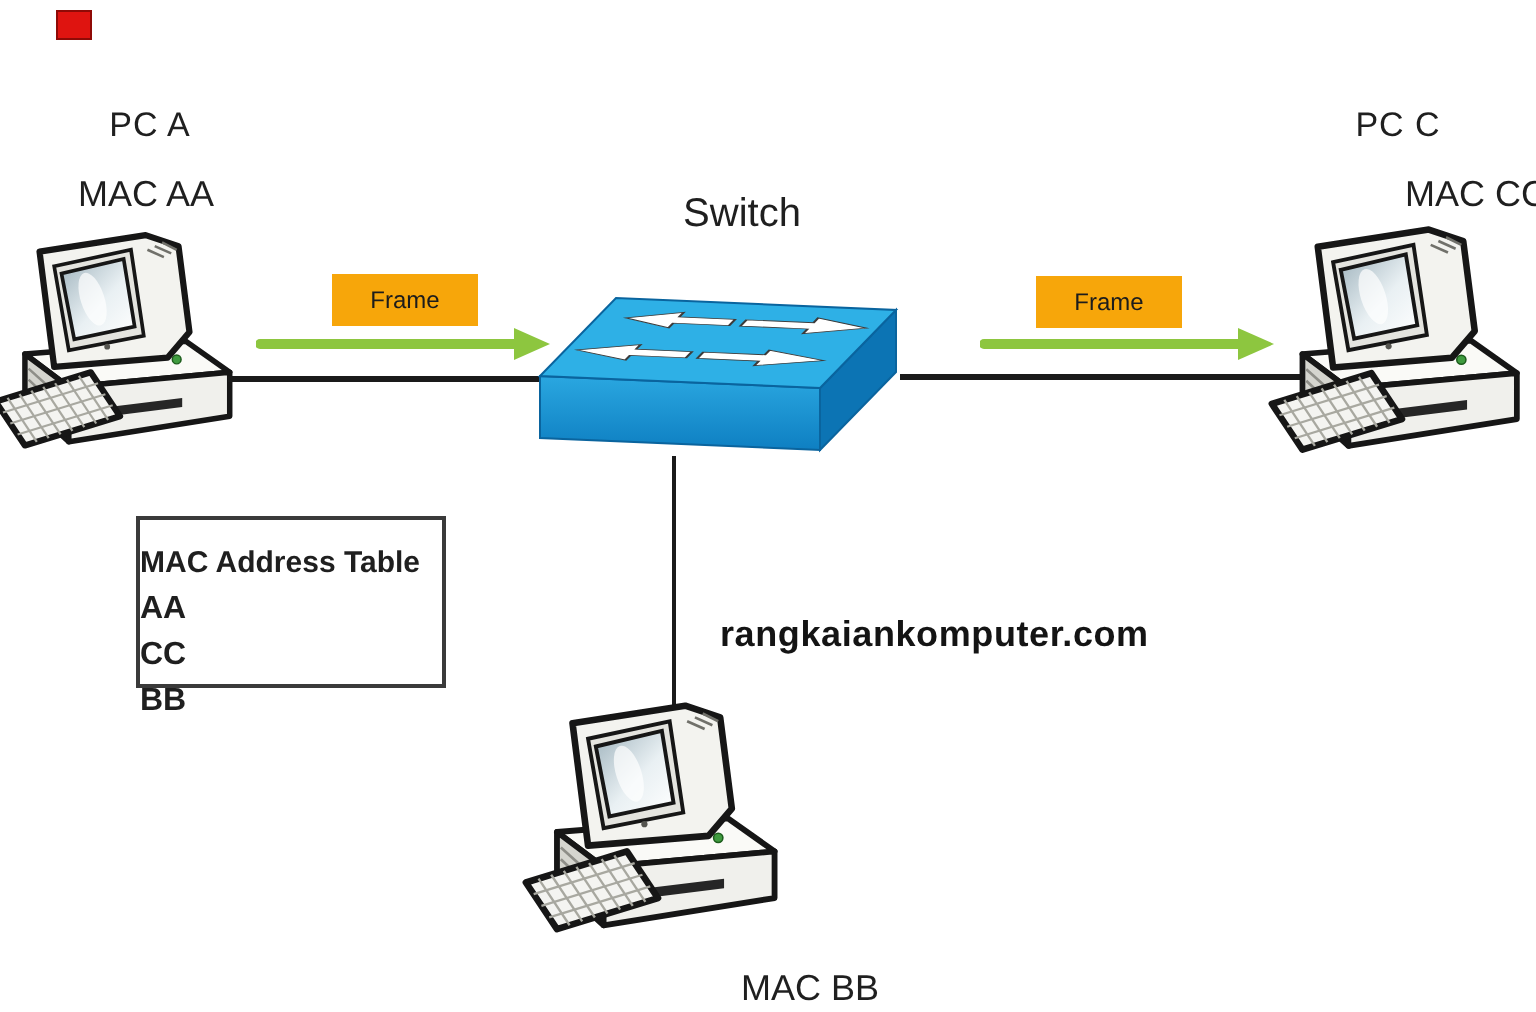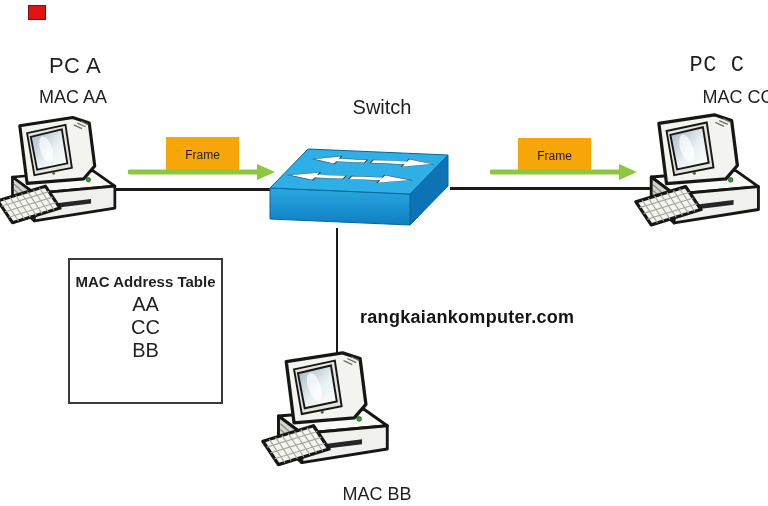--- a/index.html
+++ b/index.html
@@ -1,36 +1,36 @@
 <!DOCTYPE html>
 <html><head>
 <meta charset="utf-8">
 <style>
   html,body{margin:0;padding:0;background:#ffffff;}
   .canvas{
     position:relative;width:768px;height:506px;background:#ffffff;overflow:hidden;
     font-family:"Liberation Sans", sans-serif;color:#1f1f1f;
   }
   .label{position:absolute;text-align:center;color:#1f1f1f;}
-  .node-title{font-size:22px;letter-spacing:.5px;}
+  .node-title{font-size:17px;letter-spacing:.5px;}
   .node-sub{font-size:18px;}
   .switch-title{font-size:20px;}
   .marker{position:absolute;left:28px;top:5px;width:16px;height:13px;
     background:#df1410;border:1px solid #8f0a06;}
-  .frame{position:absolute;width:73px;height:36px;background:#F7A60A;
+  .frame{position:absolute;width:73px;height:26px;background:#F7A60A;
     display:flex;align-items:center;justify-content:center;
     font-size:12px;color:#1c1c1c;}
   .hline{position:absolute;height:3px;background:#1a1a1a;}
   .vline{position:absolute;width:2px;background:#1a1a1a;}
   .arrow-svg{position:absolute;width:148px;height:18px;}
-  .mac-table{position:absolute;left:68px;top:258px;width:155px;height:146px;
+  .mac-table{position:absolute;left:68px;top:258px;width:155px;height:86px;
     border:2px solid #3a3a3a;background:#ffffff;box-sizing:border-box;
-    padding-top:11px;text-align:center;}
+    padding-top:11px;}
   .mac-table .t-title{font-size:15px;font-weight:bold;line-height:22px;}
-  .mac-table .t-entry{font-size:20px;font-weight:normal;line-height:23px;}
+  .mac-table .t-entry{font-size:16px;font-weight:bold;line-height:23px;}
   .watermark{position:absolute;left:360px;top:307px;width:230px;
     font-size:18px;font-weight:bold;color:#141414;letter-spacing:.3px;}
   .pc-icon{position:absolute;}
   .switch-svg{position:absolute;left:264px;top:144px;width:190px;height:88px;}
 </style>
 </head>
 <body>
 
 <div class="canvas">
 
@@ -83,21 +83,21 @@
   </svg>
 
   <div class="marker"></div>
 
   <div class="label node-title" style="left:30px;top:53px;width:90px;">PC A</div>
   <div class="label node-sub" style="left:28px;top:87px;width:90px;">MAC AA</div>
   <svg class="pc-icon" style="left:-4px;top:110px;width:128px;height:134px;" viewBox="0 0 140 140">
     <use href="#pc-sym"></use>
   </svg>
 
-  <div class="label switch-title" style="left:322px;top:96px;width:120px;">Switch</div>
+  <div class="label switch-title" style="left:311px;top:96px;width:120px;">Switch</div>
 
   <div class="hline" style="left:114px;top:188px;width:158px;"></div>
   <div class="frame" style="left:166px;top:137px;">
     <span>Frame</span>
   </div>
   <svg class="arrow-svg" style="left:128px;top:163px;" viewBox="0 0 148 18">
     <line x1="2" y1="9" x2="131" y2="9" stroke-width="5" stroke-linecap="round" stroke="#8DC63F"></line>
     <polygon points="129,1 147,9 129,17" fill="#8DC63F"></polygon>
   </svg>
 
@@ -117,33 +117,33 @@
   <div class="frame" style="left:518px;top:138px;">
     <span>Frame</span>
   </div>
   <svg class="arrow-svg" style="left:490px;top:163px;" viewBox="0 0 148 18">
     <line x1="2" y1="9" x2="131" y2="9" stroke-width="5" stroke-linecap="round" stroke="#8DC63F"></line>
     <polygon points="129,1 147,9 129,17" fill="#8DC63F"></polygon>
   </svg>
 
   <div class="vline" style="left:336px;top:228px;height:126px;"></div>
 
-  <div class="label node-title" style="left:672px;top:53px;width:90px;font-family:Liberation Mono, monospace;">PC C</div>
+  <div class="label node-title" style="left:654px;top:53px;width:90px;">PC C</div>
   <div class="label node-sub" style="left:692px;top:87px;width:92px;">MAC CC</div>
   <svg class="pc-icon" style="left:634px;top:110px;width:134px;height:134px;" viewBox="0 0 140 140">
     <use href="#pc-sym"></use>
   </svg>
 
   <div class="mac-table">
     <div class="t-title">MAC Address Table</div>
     <div class="t-entry">AA</div>
     <div class="t-entry">CC</div>
     <div class="t-entry">BB</div>
   </div>
 
   <div class="watermark">rangkaiankomputer.com</div>
 
   <svg class="pc-icon" style="left:260px;top:348px;width:138px;height:136px;" viewBox="0 0 140 140">
     <use href="#pc-sym"></use>
   </svg>
-  <div class="label node-sub" style="left:332px;top:484px;width:90px;">MAC BB</div>
+  <div class="label node-sub" style="left:360px;top:484px;width:90px;">MAC BB</div>
 
 </div>
 
 </body></html>

